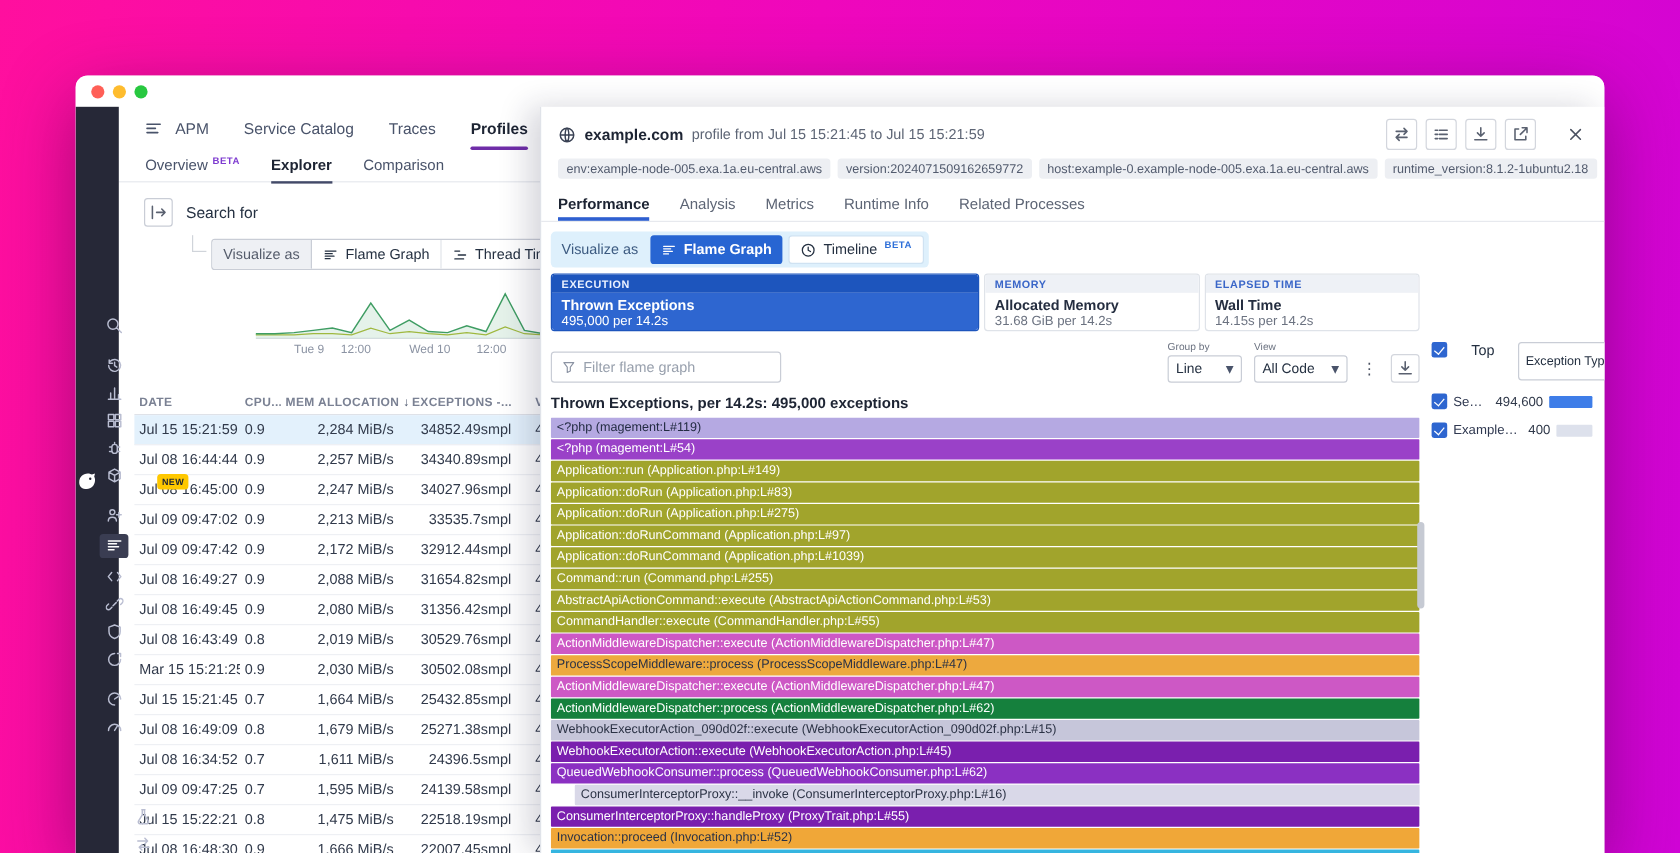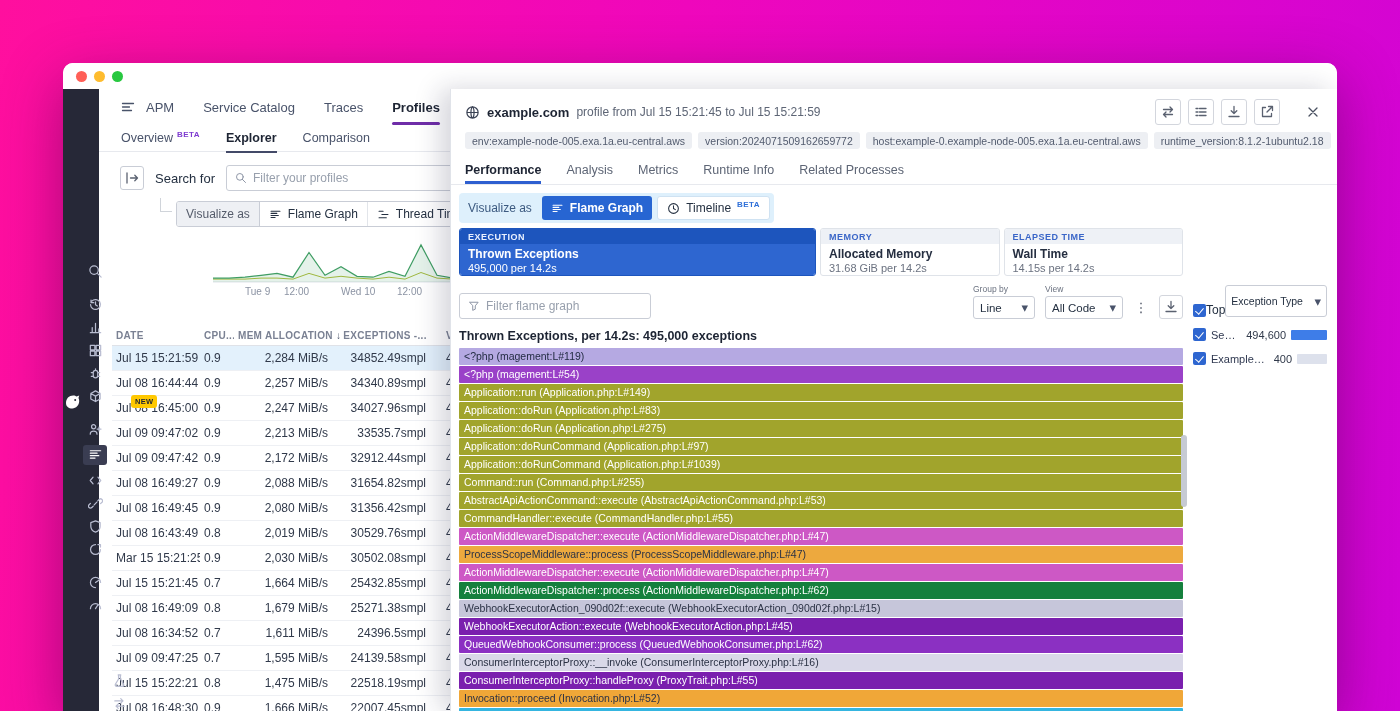--- a/index.html
+++ b/index.html
@@ -110,21 +110,21 @@
   .tb-lab{font-size:8.5px;color:#6b7280}
   .select{display:flex;align-items:center;justify-content:space-between;gap:6px;border:1px solid #c9cdd6;border-radius:3px;height:23px;padding:0 6px;font-size:11.5px;color:#243041;background:#fff;cursor:pointer;white-space:nowrap}
   .sel-group{width:62px}.sel-view{width:78px}
   .chev{color:#49536a}
   .kebab-btn{border:0;background:none;color:#4a5161;height:24px;width:16px;display:flex;align-items:center;justify-content:center;padding:0}
   .flame-title{font-size:12.5px;font-weight:bold;color:#1d2433;margin:10px 0 5px 0}
   .flame{overflow:hidden}
   .frame{height:17px;line-height:17px;margin-bottom:1px;border-radius:1px;font-size:10.5px;padding-left:5px;white-space:nowrap;overflow:hidden;cursor:pointer}
   .vthumb{position:absolute;right:150px;top:250px;width:6px;height:72px;background:#c6cad3;border-radius:3px;cursor:pointer}
 
-  .side-top{display:flex;align-items:flex-end;gap:0}
+  .side-top{display:flex;align-items:flex-start;gap:20px}
   .side-top-label{font-size:12px;color:#243041}
   .sel-type{flex:1;font-size:10.5px;padding:15px 5px;height:24px}
   .cb{width:13px;height:13px;background:#2e66d0;border-radius:2px;position:relative;flex:none;cursor:pointer}
   .cb::after{content:"";position:absolute;left:4px;top:1.5px;width:3.5px;height:7px;border:solid #fff;border-width:0 1.6px 1.6px 0;transform:rotate(40deg)}
   .side-item{display:flex;align-items:center;gap:5px;margin-top:11px;font-size:11px}
   .side-item .lbl{flex:1;overflow:hidden;white-space:nowrap;text-overflow:ellipsis;color:#2f3850}
   .side-item .val{color:#30394a}
   .side-item .bar{height:10px;border-radius:1px;flex:none}
 </style>
 </head>
@@ -253,28 +253,20 @@
         </div>
 
       <div class="explorer">
         <div class="search-row">
           <button class="sq-btn">
               <svg width="16" height="16" viewBox="0 0 16 16" fill="none" stroke="currentColor" stroke-width="1.3" stroke-linecap="round" stroke-linejoin="round">
                 <path d="M3 3v10M6.5 8h7M10.8 5.2 13.5 8l-2.7 2.8"></path>
               </svg>
             </button>
           <span class="search-label">Search for</span>
-          <span class="input">
-            <span style="display:flex">
-                <svg width="12" height="12" viewBox="0 0 16 16" fill="none" stroke="currentColor" stroke-width="1.3" stroke-linecap="round" stroke-linejoin="round">
-                  <path d="M11 6.5a4.5 4.5 0 1 1-9 0 4.5 4.5 0 0 1 9 0zm-1.3 3.2L14 14"></path>
-                </svg>
-              </span>
-            <input placeholder="Filter your profiles" style="">
-          </span>
         </div>
         <div class="viz-row">
           <span class="connector"></span>
           <span class="seg">
             <span class="seg-label">Visualize as</span>
             <span class="seg-opt">
               <span style="display:flex">
                   <svg width="13" height="13" viewBox="0 0 16 16" fill="none" stroke="currentColor" stroke-width="1.3" stroke-linecap="round" stroke-linejoin="round">
                     <path d="M2.5 4h11M2.5 6.6h7.2M2.5 9.2h9M2.5 11.8h5"></path>
                   </svg>
@@ -572,21 +564,21 @@
               <div class="frame" style="background: rgb(161, 164, 44); color: rgb(255, 255, 255); width: 100%;">Command::run (Command.php:L#255)</div>
               <div class="frame" style="background: rgb(161, 164, 44); color: rgb(255, 255, 255); width: 100%;">AbstractApiActionCommand::execute (AbstractApiActionCommand.php:L#53)</div>
               <div class="frame" style="background: rgb(161, 164, 44); color: rgb(255, 255, 255); width: 100%;">CommandHandler::execute (CommandHandler.php:L#55)</div>
               <div class="frame" style="background: rgb(205, 88, 197); color: rgb(255, 255, 255); width: 100%;">ActionMiddlewareDispatcher::execute (ActionMiddlewareDispatcher.php:L#47)</div>
               <div class="frame" style="background: rgb(237, 169, 62); color: rgb(43, 50, 69); width: 100%;">ProcessScopeMiddleware::process (ProcessScopeMiddleware.php:L#47)</div>
               <div class="frame" style="background: rgb(205, 88, 197); color: rgb(255, 255, 255); width: 100%;">ActionMiddlewareDispatcher::execute (ActionMiddlewareDispatcher.php:L#47)</div>
               <div class="frame" style="background: #15803d; color: rgb(255, 255, 255); width: 100%;">ActionMiddlewareDispatcher::process (ActionMiddlewareDispatcher.php:L#62)</div>
               <div class="frame" style="background: rgb(198, 198, 218); color: rgb(43, 50, 69); width: 100%;">WebhookExecutorAction_090d02f::execute (WebhookExecutorAction_090d02f.php:L#15)</div>
               <div class="frame" style="background: rgb(122, 31, 174); color: rgb(255, 255, 255); width: 100%;">WebhookExecutorAction::execute (WebhookExecutorAction.php:L#45)</div>
               <div class="frame" style="background: rgb(139, 48, 194); color: rgb(255, 255, 255); width: 100%;">QueuedWebhookConsumer::process (QueuedWebhookConsumer.php:L#62)</div>
-              <div class="frame" style="background: rgb(217, 216, 232); color: rgb(43, 50, 69); width: 100%;">ConsumerInterceptorProxy::__invoke (ConsumerInterceptorProxy.php:L#16)</div>
+              <div class="frame" style="background: rgb(217, 216, 232); color: rgb(43, 50, 69); width: 100%; margin-left: 20px;">ConsumerInterceptorProxy::__invoke (ConsumerInterceptorProxy.php:L#16)</div>
               <div class="frame" style="background: rgb(122, 31, 174); color: rgb(255, 255, 255); width: 100%;">ConsumerInterceptorProxy::handleProxy (ProxyTrait.php:L#55)</div>
               <div class="frame" style="background: rgb(240, 167, 56); color: rgb(43, 50, 69); width: 100%;">Invocation::proceed (Invocation.php:L#52)</div>
               <div class="frame" style="background: rgb(53, 181, 224); color: rgb(255, 255, 255); width: 100%;">ContextInterceptor::intercept (ContextInterceptor.php:L#57)</div>
             </div>
         </div>
 
         <div class="vthumb"></div>
 
         <aside class="p-side">
           <div class="side-top">

